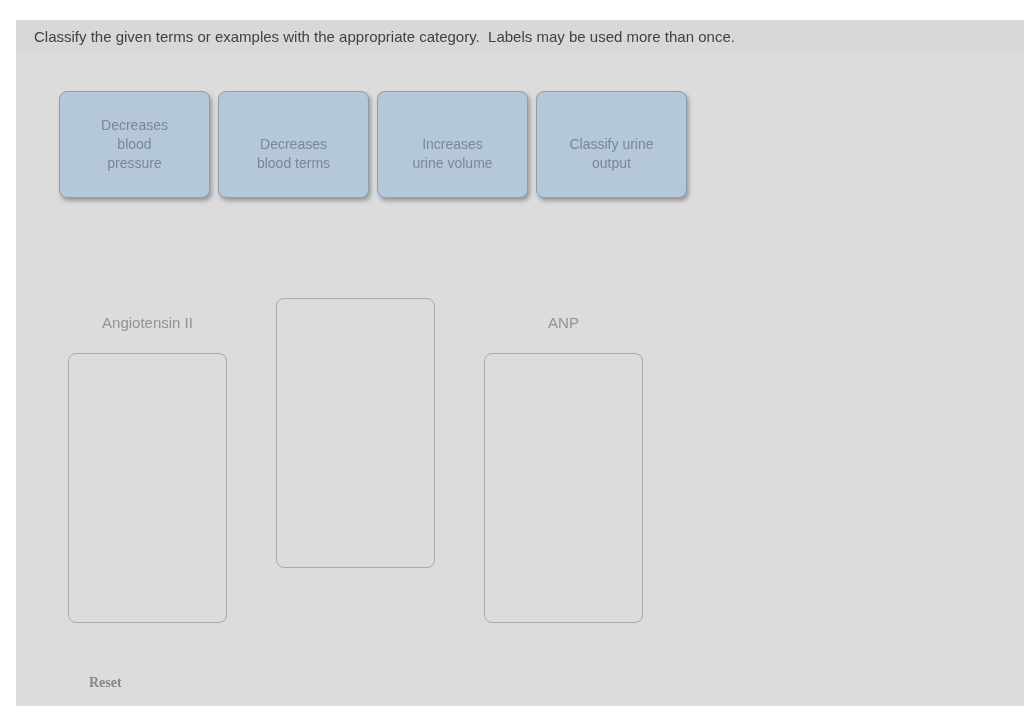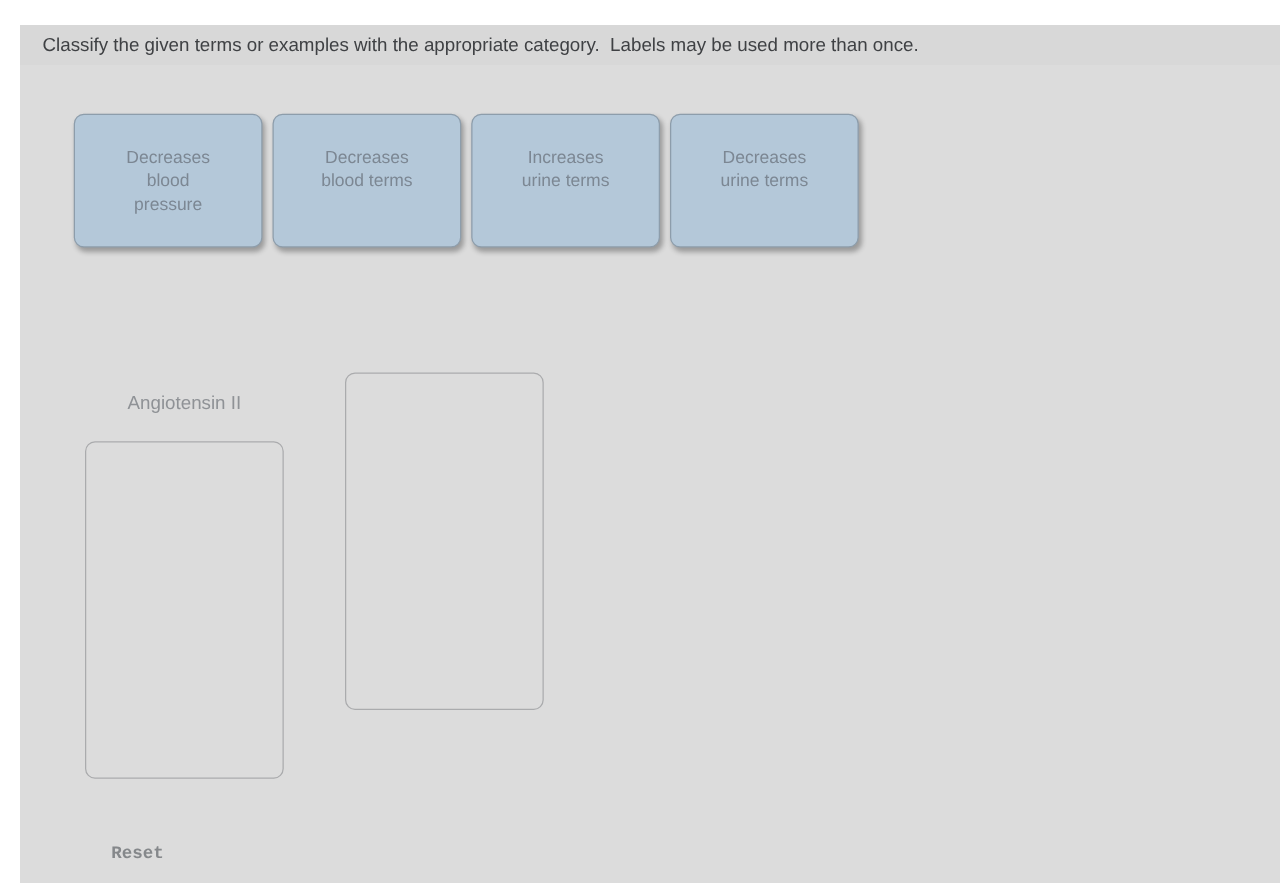--- a/index.html
+++ b/index.html
@@ -45,21 +45,21 @@
     display:flex;
     gap:8px;
   }
   .chip{
     width:151px;
     min-height:78px;
     border-radius:8px;
     background:var(--chip-bg);
     border:1px solid var(--chip-border);
     box-shadow:2px 3px 4px rgba(0,0,0,0.30);
-    display:flex;align-items:flex-start;justify-content:center;
+    display:flex;align-items:flex-end;justify-content:center;
     text-align:center;
     font-size:14px;
     line-height:1.35;
     color:var(--chip-text);
     padding:8px 14px;
     cursor:pointer;
     user-select:none;
   }
   .categories{
     position:absolute;
@@ -78,21 +78,21 @@
   .dropzone{
     height:270px;
     border:1px solid var(--zone-border);
     border-radius:8px;
     background:transparent;
   }
   .reset-button{
     position:absolute;
     left:57px;top:639px;
     background:none;border:none;
-    font-family:Liberation Mono, monospace;
+    font-family:Liberation Serif, serif;
     font-size:14px;
     font-weight:bold;
     color:var(--reset-text);
     cursor:pointer;
   }
 </style>
 </head>
 <body>
 
 <div class="panel">
@@ -102,32 +102,36 @@
   </div>
 
   <div class="chips">
     <div class="chip">
       <span>Decreases blood pressure</span>
     </div>
     <div class="chip">
       <span>Decreases blood terms</span>
     </div>
     <div class="chip">
-      <span>Increases urine terms</span>
+      <span>Increases urine volume</span>
     </div>
     <div class="chip">
-      <span>Decreases urine terms</span>
+      <span>Classify urine output</span>
     </div>
   </div>
 
   <div class="categories">
     <div class="category">
       <div class="category-name">Angiotensin II</div>
       <div class="dropzone"></div>
     </div>
     <div class="category">
       <div class="dropzone"></div>
     </div>
+    <div class="category">
+      <div class="category-name">ANP</div>
+      <div class="dropzone"></div>
+    </div>
   </div>
 
   <button class="reset-button">Reset</button>
 
 </div>
 
 </body></html>

